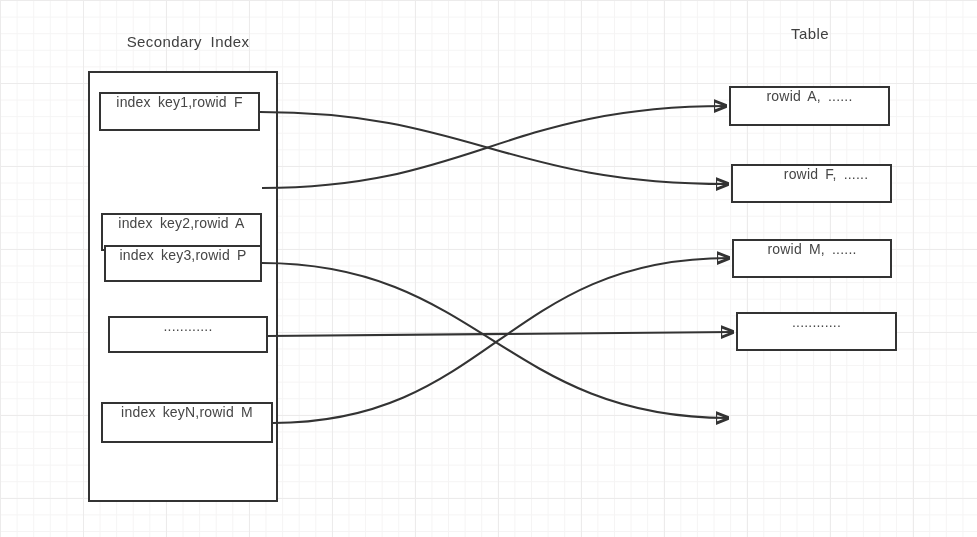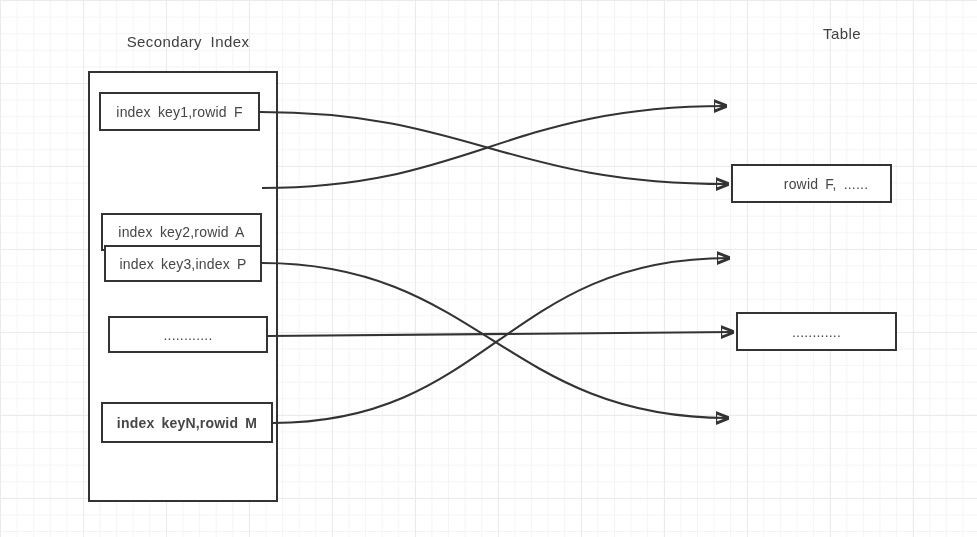--- a/index.html
+++ b/index.html
@@ -34,21 +34,20 @@
     border: 2px solid #333333;
     background: #ffffff;
     box-sizing: border-box;
   }
   .node-box {
     position: absolute;
     border: 2px solid #333333;
     background: #ffffff;
     box-sizing: border-box;
     display: flex;
-    align-items: center;
     justify-content: center;
     font-size: 14px;
     color: #464646;
     letter-spacing: 0.2px;
     word-spacing: 3px;
     white-space: nowrap;
   }
   .arrow-layer {
     position: absolute;
     left: 0;
@@ -60,42 +59,48 @@
     stroke: #333333;
     stroke-width: 2.1;
   }
 </style>
 </head>
 <body>
 
 <div class="canvas">
 
   <div class="group-title" style="left:88px; top:33px; width:200px;">Secondary Index</div>
-  <div class="group-title" style="left:792px; top:25px; width:100px;">Table</div>
+  <div class="group-title" style="left:760px; top:25px; width:100px;">Table</div>
 
   <div class="outer-box" style="left:88px; top:71px; width:190px; height:431px;"></div>
 
   <div class="node-box" style="left:99px;  top:92px;  width:161px; height:39px;">
     <span>index key1,rowid F</span>
   </div>
   <div class="node-box" style="left:101px; top:169px; width:161px; height:38px;margin-top:44px;">
     <span>index key2,rowid A</span>
   </div>
   <div class="node-box" style="left:104px; top:245px; width:158px; height:37px;">
-    <span>index key3,index P</span>
+    <span>index key3,rowid P</span>
   </div>
   <div class="node-box" style="left:108px; top:316px; width:160px; height:37px;">
     <span>............</span>
   </div>
-  <div class="node-box" style="left:101px; top:402px; width:172px; height:41px;font-weight:bold;">
+  <div class="node-box" style="left:101px; top:402px; width:172px; height:41px;">
     <span>index keyN,rowid M</span>
   </div>
 
+  <div class="node-box" style="left:729px; top:86px;  width:161px; height:40px;">
+    <span>rowid A, ......</span>
+  </div>
   <div class="node-box" style="left:731px; top:164px; width:161px; height:39px;padding-left:29px;">
     <span>rowid F, ......</span>
+  </div>
+  <div class="node-box" style="left:732px; top:239px; width:160px; height:39px;">
+    <span>rowid M, ......</span>
   </div>
   <div class="node-box" style="left:736px; top:312px; width:161px; height:39px;">
     <span>............</span>
   </div>
 
   <svg class="arrow-layer" width="977" height="537" viewBox="0 0 977 537">
     <defs>
       <marker id="arrowhead" viewBox="0 0 10 10" refX="9" refY="5" markerWidth="6.5" markerHeight="6.5" orient="auto">
         <path d="M 0 1 L 10 5 L 0 9 z" fill="#333333" stroke="none"></path>
       </marker>

